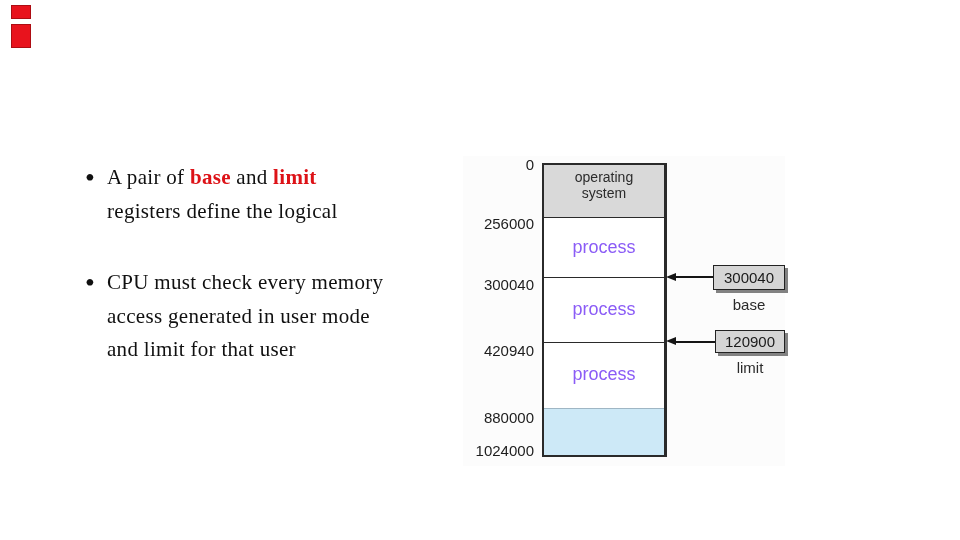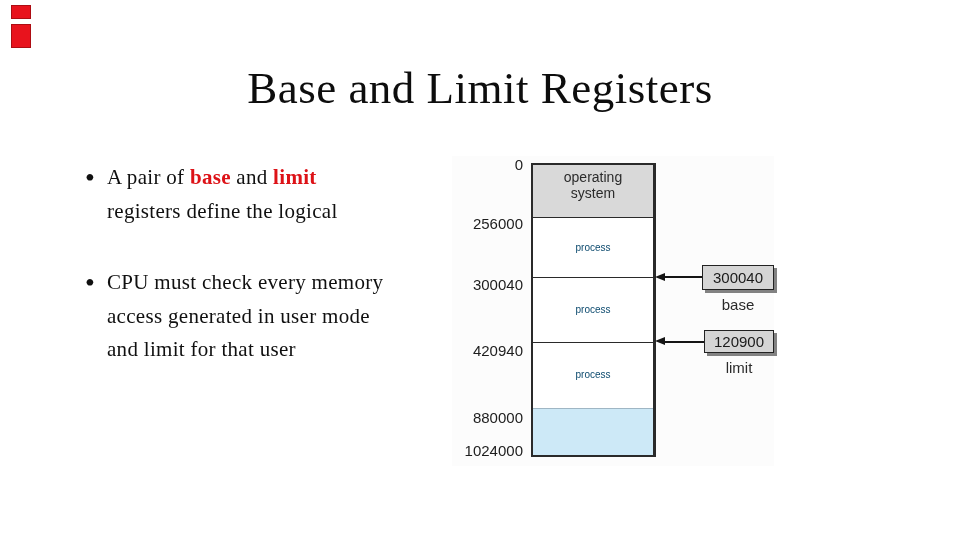--- a/index.html
+++ b/index.html
@@ -25,21 +25,21 @@
   .bullet { position:absolute; left:85px; display:flex; }
   .bullet-1 { top:161px; }
   .bullet-2 { top:266px; }
   .marker { width:22px; font-size:28px; line-height:33.5px; color:#101010; }
   .bullet-text { width:375px; font-size:21px; line-height:33.5px; color:#101010; letter-spacing:0.3px; }
   .bline { display:block; white-space:nowrap; }
   .emph { color:#dd1217; font-weight:bold; }
 
   
   .figure {
-    position:absolute; left:452px; top:156px; width:322px; height:310px;
+    position:absolute; left:463px; top:156px; width:322px; height:310px;
     background:#fcfcfc; font-family:"Liberation Sans", sans-serif;
   }
   .figure * { box-sizing:border-box; }
 
   .mem-outline {
     position:absolute; left:79px; top:7px; width:125px; height:294px;
     background:#ffffff; border:2px solid #2a2a2a; border-right-width:3px;
   }
   .seg-os {
     position:absolute; left:81px; top:9px; width:120px; height:53px;
@@ -52,21 +52,21 @@
   .mem-line { position:absolute; left:81px; width:120px; height:1px; background:#2a2a2a; }
   .mem-line-1 { top:121px; }
   .mem-line-2 { top:186px; }
 
   .os-text {
     position:absolute; left:81px; top:13px; width:120px;
     text-align:center; font-size:14px; line-height:16px; color:#2b2b2b;
   }
   .proc {
     position:absolute; left:81px; width:120px; text-align:center;
-    font-size:10px; line-height:15px; color:#0c4a6e;
+    font-size:18px; line-height:15px; color:#8b5cf6;
   }
   .proc-1 { top:84px; }
   .proc-2 { top:146px; }
   .proc-3 { top:211px; }
 
   .addr {
     position:absolute; left:0; width:71px; text-align:right;
     font-size:15px; line-height:15px; color:#1d1d1d;
   }
   .addr-0 { top:1px; }
@@ -101,21 +101,20 @@
   .arrow-head-limit { left:203px; top:181px; }
 </style>
 </head>
 <body>
 
 <div class="slide">
 
   <div class="decor decor-a"></div>
   <div class="decor decor-b"></div>
 
-  <h1 class="title">Base and Limit Registers</h1>
 
   <div class="bullet bullet-1">
     <span class="marker">•</span>
     <div class="bullet-text">
       <span class="bline"><span>A pair of </span><span class="emph">base</span><span> and </span><span class="emph">limit</span></span>
       <span class="bline">registers define the logical</span>
     </div>
   </div>
 
   <div class="bullet bullet-2">

